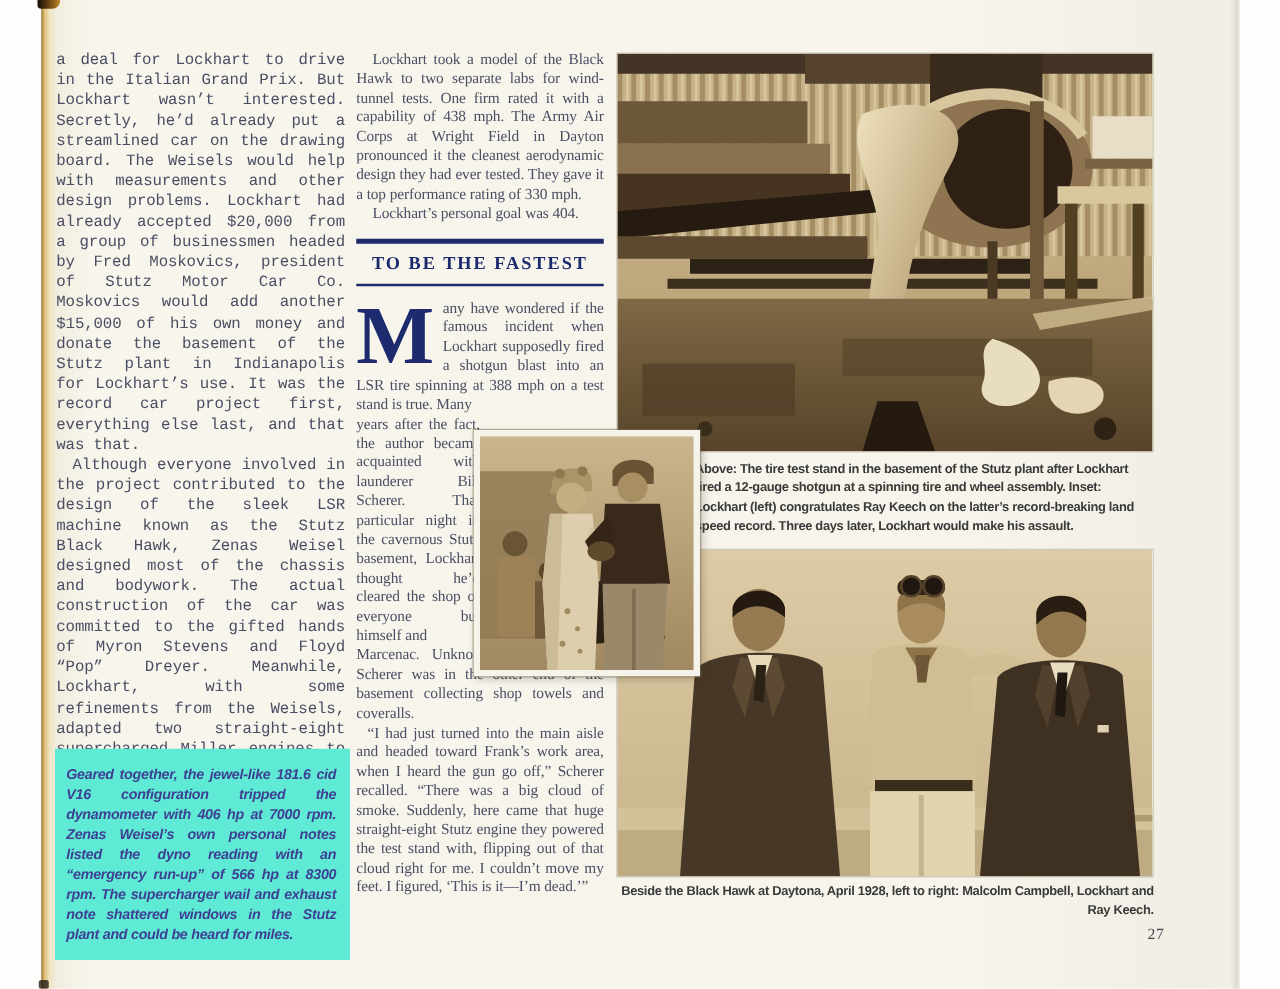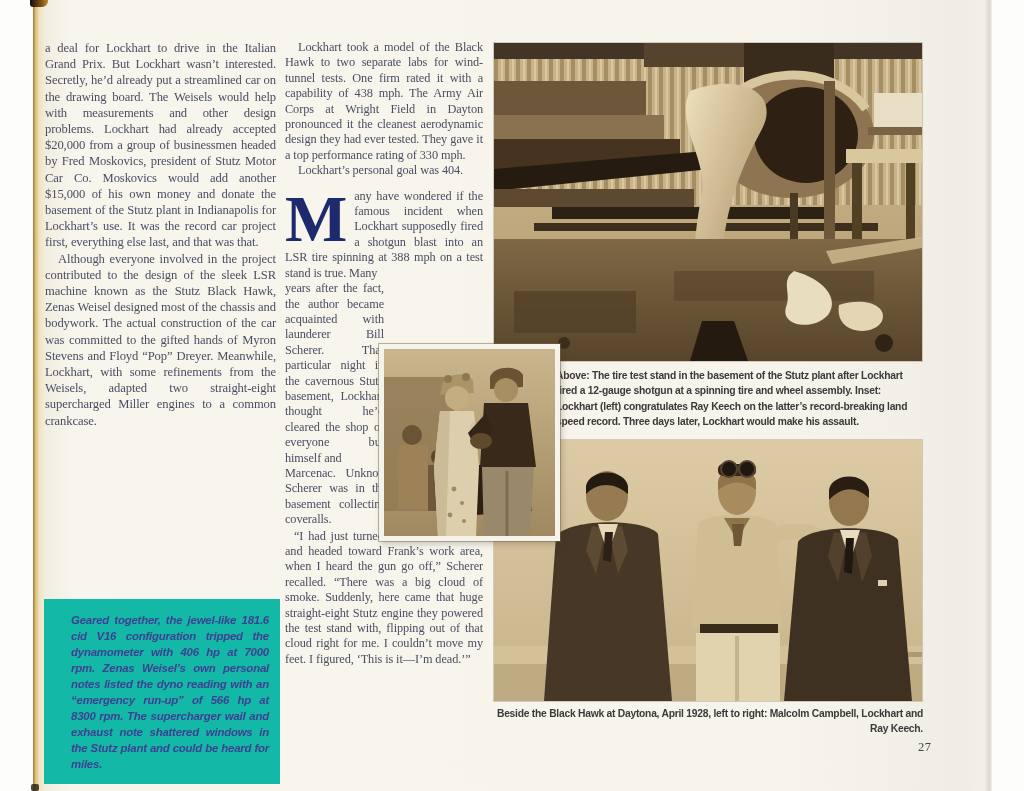--- a/index.html
+++ b/index.html
@@ -26,28 +26,28 @@
     position:absolute;left:31px;top:784px;width:8px;height:7px;
     background:#241b11;border-radius:2px;opacity:.8;
   }
   .right-shade{
     position:absolute;left:984px;top:0;width:8px;height:791px;
     background:linear-gradient(90deg,rgba(120,115,95,0) 0%,rgba(120,115,95,.18) 70%,rgba(255,255,255,0) 100%);
   }
 
   
   .bodytext{color:#4b4e63;font-size:12.6px;line-height:16.2px;text-align:justify;letter-spacing:-0.1px;}
-  .col1{position:absolute;left:45px;top:40px;width:231px;}
+  .col1{position:absolute;left:45px;top:40px;width:231px;font-family:Liberation Mono, monospace;}
   .col2{position:absolute;left:285px;top:40px;width:198px;font-size:12.3px;line-height:15.4px;}
   .col1 p,.col2 p{margin:0;}
   .indent{text-indent:13px;}
 
   .highlight-box{
     position:absolute;left:44px;top:599px;width:236px;min-height:128px;
-    background:#14b8a6;padding:13px 11px 12px 27px;box-sizing:border-box;
+    background:#5eead4;padding:13px 11px 12px 9px;box-sizing:border-box;
     font-family:"Liberation Sans", sans-serif;font-weight:bold;font-style:italic;
     color:#3e3f93;font-size:11.4px;line-height:16px;text-align:justify;letter-spacing:-0.2px;
   }
 
   .section-head{margin-top:12px;}
   .rule-thick{height:4px;background:#1d2a6e;}
   .rule-thin{height:2px;background:#1d2a6e;margin-top:7px;}
   .section-title{
     text-align:center;color:#1d2a6e;font-weight:bold;
     font-size:14.6px;letter-spacing:1.6px;margin:9px 0 8px 0;
@@ -96,20 +96,25 @@
   <p>a deal for Lockhart to drive in the Italian Grand Prix. But Lockhart wasn’t interested. Secretly, he’d already put a streamlined car on the drawing board. The Weisels would help with measurements and other design problems. Lockhart had already accepted $20,000 from a group of businessmen headed by Fred Moskovics, president of Stutz Motor Car Co. Moskovics would add another $15,000 of his own money and donate the basement of the Stutz plant in Indianapolis for Lockhart’s use. It was the record car project first, everything else last, and that was that.</p>
   <p class="indent">Although everyone involved in the project contributed to the design of the sleek LSR machine known as the Stutz Black Hawk, Zenas Weisel designed most of the chassis and bodywork. The actual construction of the car was committed to the gifted hands of Myron Stevens and Floyd “Pop” Dreyer. Meanwhile, Lockhart, with some refinements from the Weisels, adapted two straight-eight supercharged Miller engines to a common crankcase.</p>
 </div>
 
 <div class="highlight-box">Geared together, the jewel-like 181.6 cid V16 configuration tripped the dynamometer with 406 hp at 7000 rpm. Zenas Weisel’s own personal notes listed the dyno reading with an “emergency run-up” of 566 hp at 8300 rpm. The supercharger wail and exhaust note shattered windows in the Stutz plant and could be heard for miles.</div>
 
 <div class="col2 bodytext">
   <p class="indent">Lockhart took a model of the Black Hawk to two separate labs for wind-tunnel tests. One firm rated it with a capability of 438 mph. The Army Air Corps at Wright Field in Dayton pronounced it the cleanest aerodynamic design they had ever tested. They gave it a top performance rating of 330 mph.</p>
   <p class="indent">Lockhart’s personal goal was 404.</p>
 
+  <div class="section-head">
+    <div class="rule-thick"></div>
+    <div class="section-title">TO BE THE FASTEST</div>
+    <div class="rule-thin"></div>
+  </div>
 
   <p class="dropcap-para"><span class="dropcap">M</span><span>any have wondered if the famous incident when Lockhart supposedly fired a shotgun blast into an LSR tire spinning at 388 mph on a test stand is true. Many</span></p>
 
   <p class="narrow-para">years after the fact, the author became acquainted with launderer Bill Scherer. That particular night in the cavernous Stutz basement, Lockhart thought he’d cleared the shop of everyone but himself and</p>
   <p>Marcenac. Unknown to either man, Scherer was in the other end of the basement collecting shop towels and coveralls.</p>
   <p class="quote-para">“I had just turned into the main aisle and headed toward Frank’s work area, when I heard the gun go off,” Scherer recalled. “There was a big cloud of smoke. Suddenly, here came that huge straight-eight Stutz engine they powered the test stand with, flipping out of that cloud right for me. I couldn’t move my feet. I figured, ‘This is it—I’m dead.’”</p>
 </div>
 
 <div class="photo photo-top">
   <svg width="428" height="318" viewBox="0 0 428 318">

